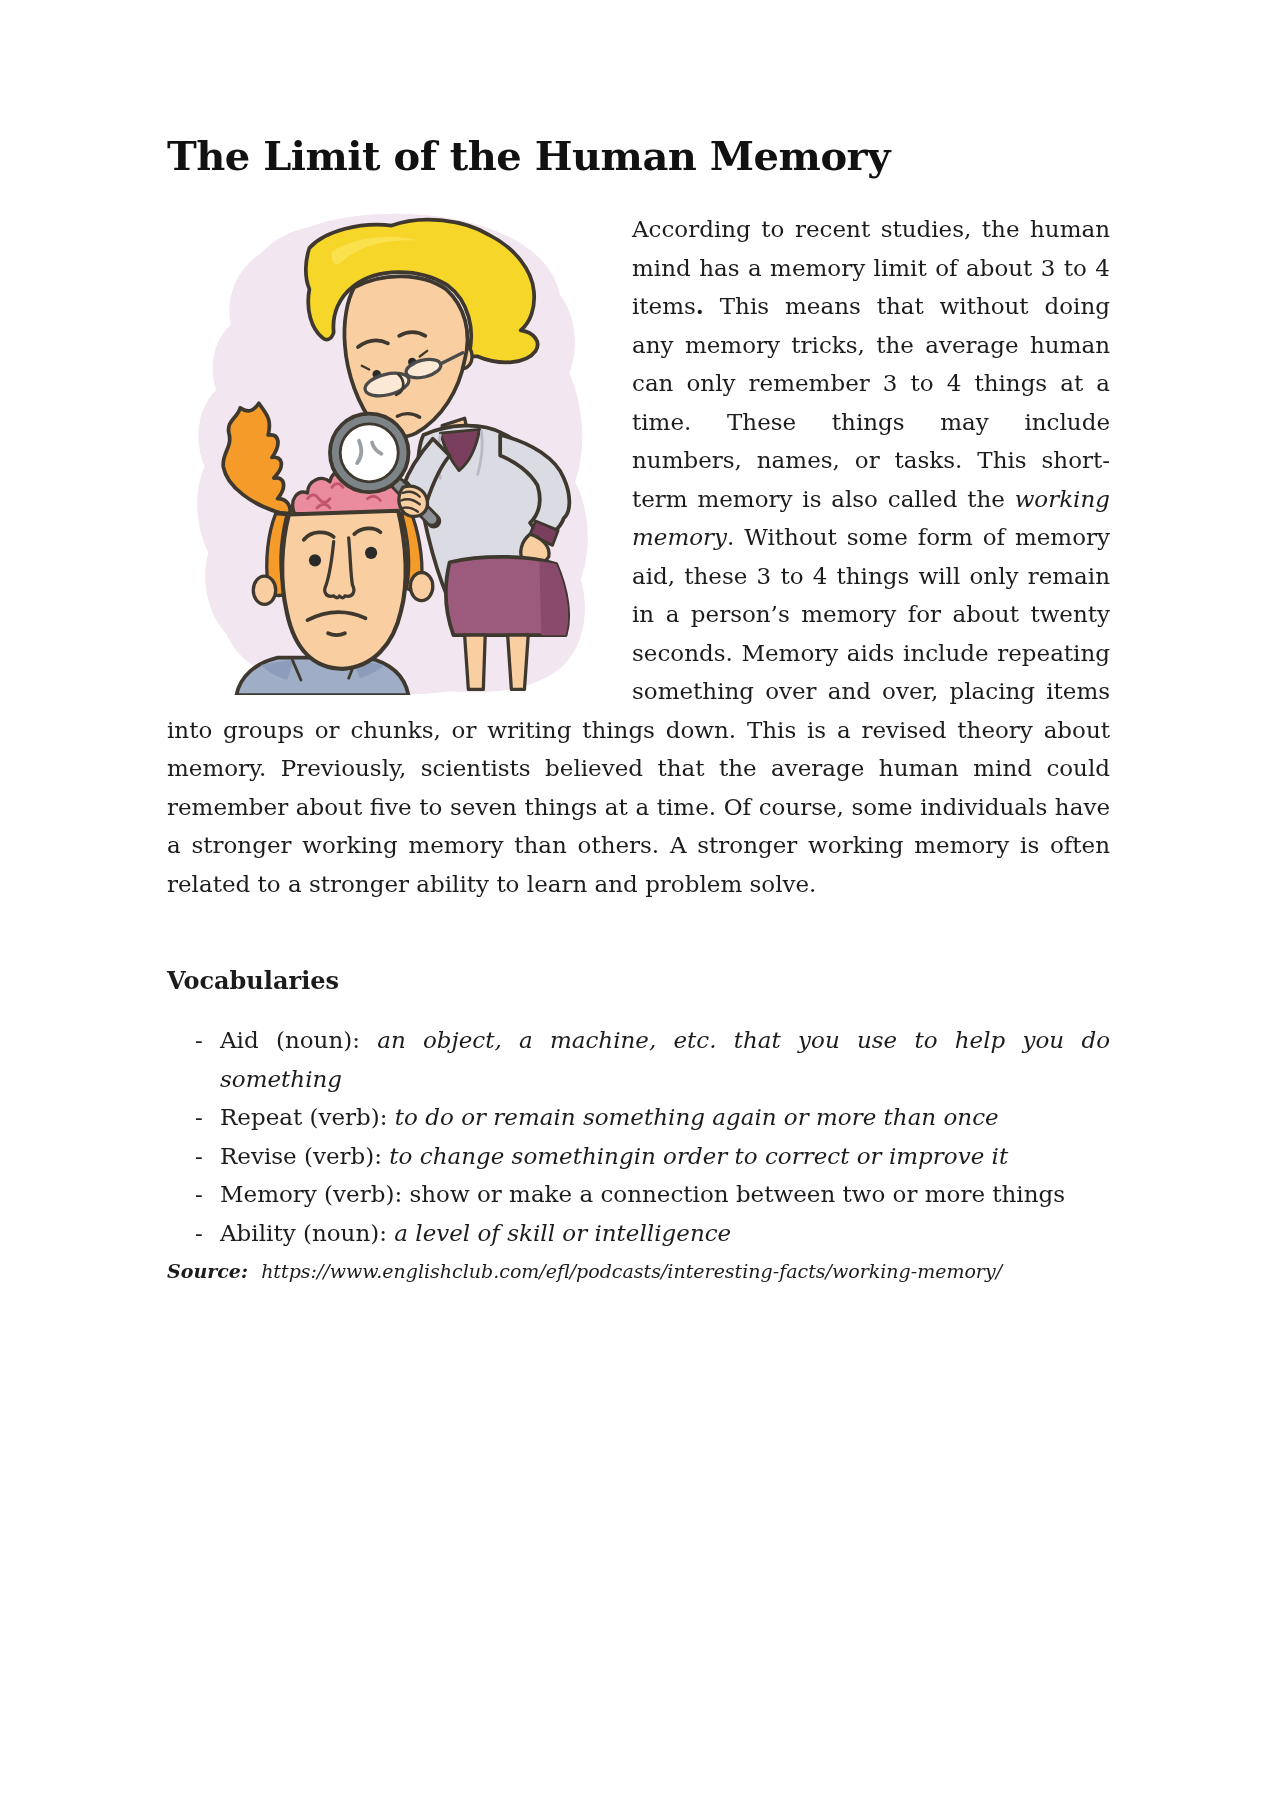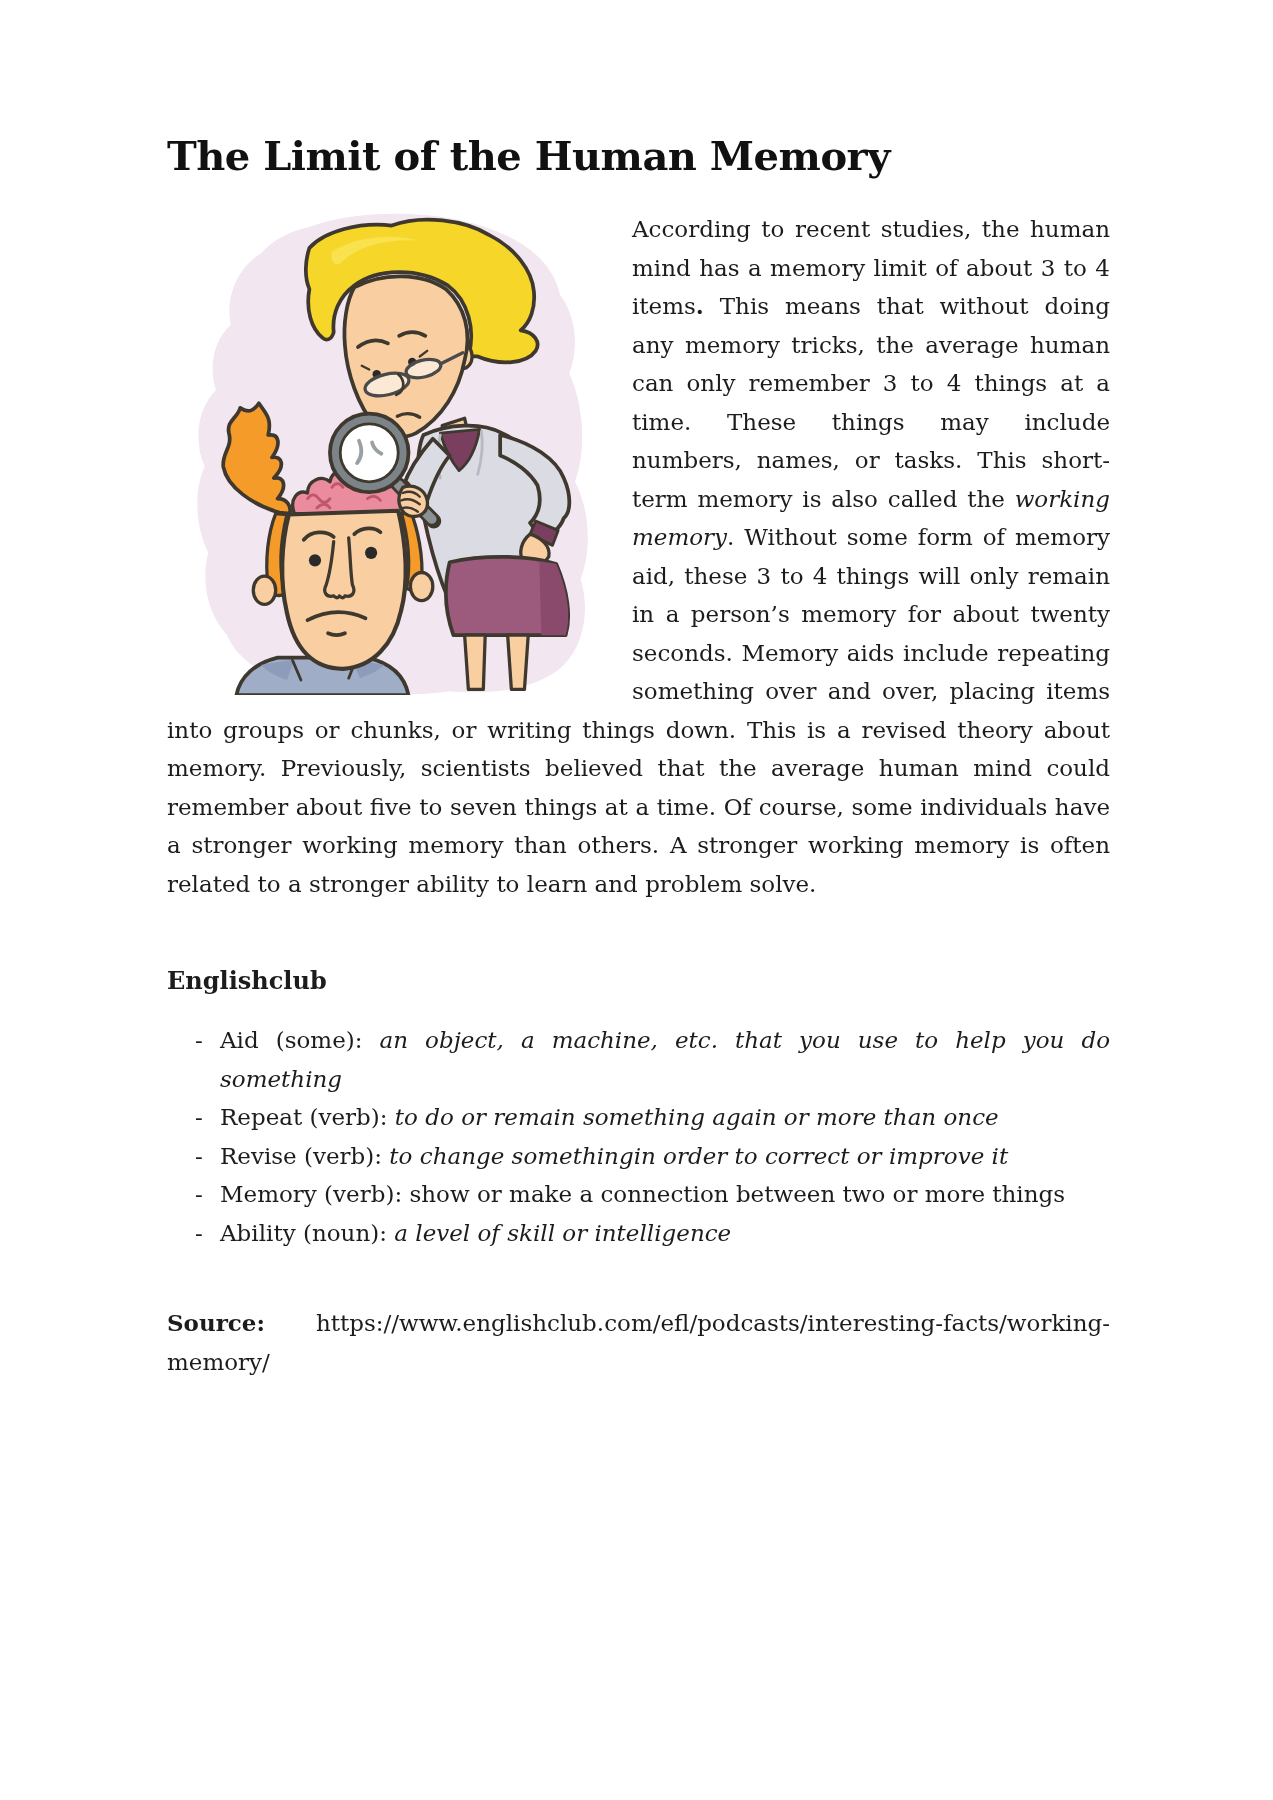--- a/index.html
+++ b/index.html
@@ -54,24 +54,24 @@
   }
   .vocab-list li{
     display:grid;
     grid-template-columns:25px 1fr;
     margin-left:28px;
     text-align:justify;
   }
   .vocab-list .dash{display:inline-block;}
   .vocab-list .def.italic{font-style:italic;}
   .source-block{
-    font-size:23px; line-height:38.5px;
-    margin-top:52px;
+    font-size:19px; line-height:38.5px;
     text-align:justify;
     overflow-wrap:break-word;
+    font-style:italic;
   }
   .source-label{font-weight:700;}
 </style>
 </head>
 <body>
 
 <div class="page">
 
   <h1 class="doc-title">The Limit of the Human Memory</h1>
 
@@ -197,26 +197,26 @@
         M205 268 q6 14 -2 24 M219 270 q2 8 10 12"></path>
       <path fill="#f9cfa2" stroke="#3e382f" stroke-width="3.5" d="
         M252 318 C264 314 276 320 278 332 C280 344 270 352 258 348 C248 344 244 330 252 318 Z"></path>
       <path fill="none" stroke="#3e382f" stroke-width="2.5" d="
         M252 324 q10 -4 18 4 M250 332 q10 -4 20 4 M252 340 q8 -2 16 4"></path>
     </g>
   </svg>
 
   <p class="article-text"><span class="seg-normal">According to recent studies, the human mind has a memory limit of about 3 to 4 items</span><span class="seg-bold">.</span><span class="seg-normal"> This means that without doing any memory tricks, the average human can only remember 3 to 4 things at a time. These things may include numbers, names, or tasks. This short-term memory is also called the </span><span class="seg-italic">working memory</span><span class="seg-normal">. Without some form of memory aid, these 3 to 4 things will only remain in a person’s memory for about twenty seconds. Memory aids include repeating something over and over, placing items into groups or chunks, or writing things down. This is a revised theory about memory. Previously, scientists believed that the average human mind could remember about five to seven things at a time. Of course, some individuals have a stronger working memory than others. A stronger working memory is often related to a stronger ability to learn and problem solve.</span></p>
 
-  <h2 class="vocab-heading">Englishclub</h2>
+  <h2 class="vocab-heading">Vocabularies</h2>
 
   <ul class="vocab-list">
       <li>
         <span class="dash">-</span>
-        <span class="vbody"><span class="term">Aid (some): </span><span class="def italic">an object, a machine, etc. that you use to help you do something</span></span>
+        <span class="vbody"><span class="term">Aid (noun): </span><span class="def italic">an object, a machine, etc. that you use to help you do something</span></span>
       </li>
       <li>
         <span class="dash">-</span>
         <span class="vbody"><span class="term">Repeat (verb): </span><span class="def italic">to do or remain something again or more than once</span></span>
       </li>
       <li>
         <span class="dash">-</span>
         <span class="vbody"><span class="term">Revise (verb): </span><span class="def italic">to change somethingin order to correct or improve it</span></span>
       </li>
       <li>

